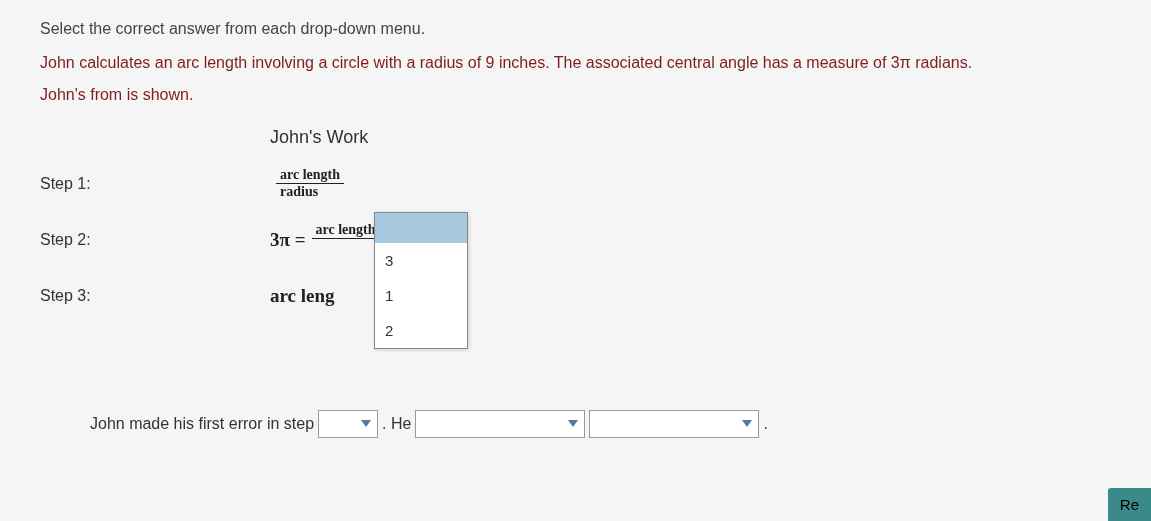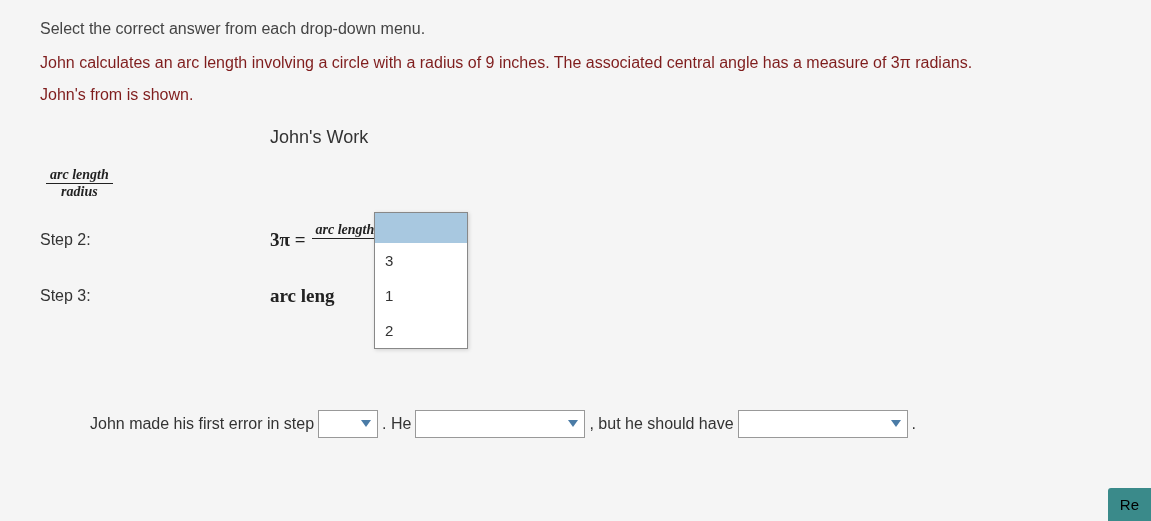--- a/index.html
+++ b/index.html
@@ -49,25 +49,23 @@
       font-family: 'Times New Roman', serif;
       font-size: 19px;
       color: #222;
       display: flex;
       align-items: center;
     }
     .bold { font-weight: bold; }
     .fraction {
       display: inline-flex;
       flex-direction: column;
-      align-items: center;
       font-size: 14px;
       vertical-align: middle;
       margin-left: 6px;
-      font-style: italic;
     }
     .fraction .num { border-bottom: 1px solid #222; padding: 0 4px; }
     .fraction .den { padding: 0 4px; }
     .dropdown-open {
       position: absolute;
       left: 334px;
       top: 52px;
       width: 94px;
       background: #fff;
       border: 1px solid #888;
@@ -136,20 +134,21 @@
 
 <div class="instruction">Select the correct answer from each drop-down menu.</div>
 <div class="problem">John calculates an arc length involving a circle with a radius of 9 inches. The associated central angle has a measure of 3π radians.</div>
 <div class="problem">John's from is shown.</div>
 
 <div class="work-title">John's Work</div>
 
 <div class="work-area">
 
   <div class="step-row">
+    <div class="step-label">Step 1:</div>
     <div class="step-content">
       <span class="fraction">
         <span class="num bold">arc length</span>
         <span class="den bold">radius</span>
       </span>
     </div>
   </div>
 
   <div class="step-row">
     <div class="step-label">Step 2:</div>
@@ -180,20 +179,19 @@
 
 <div class="sentence">
   <span>John made his first error in step</span>
   <span class="dd">
       <span class="caret"></span>
     </span>
   <span>. He</span>
   <span class="dd wide">
       <span class="caret"></span>
     </span>
-  <span>, but he should have</span>
   <span class="dd wide">
       <span class="caret"></span>
     </span>
   <span>.</span>
 </div>
 
 <div class="re-btn">Re</div>
 
 </body></html>

